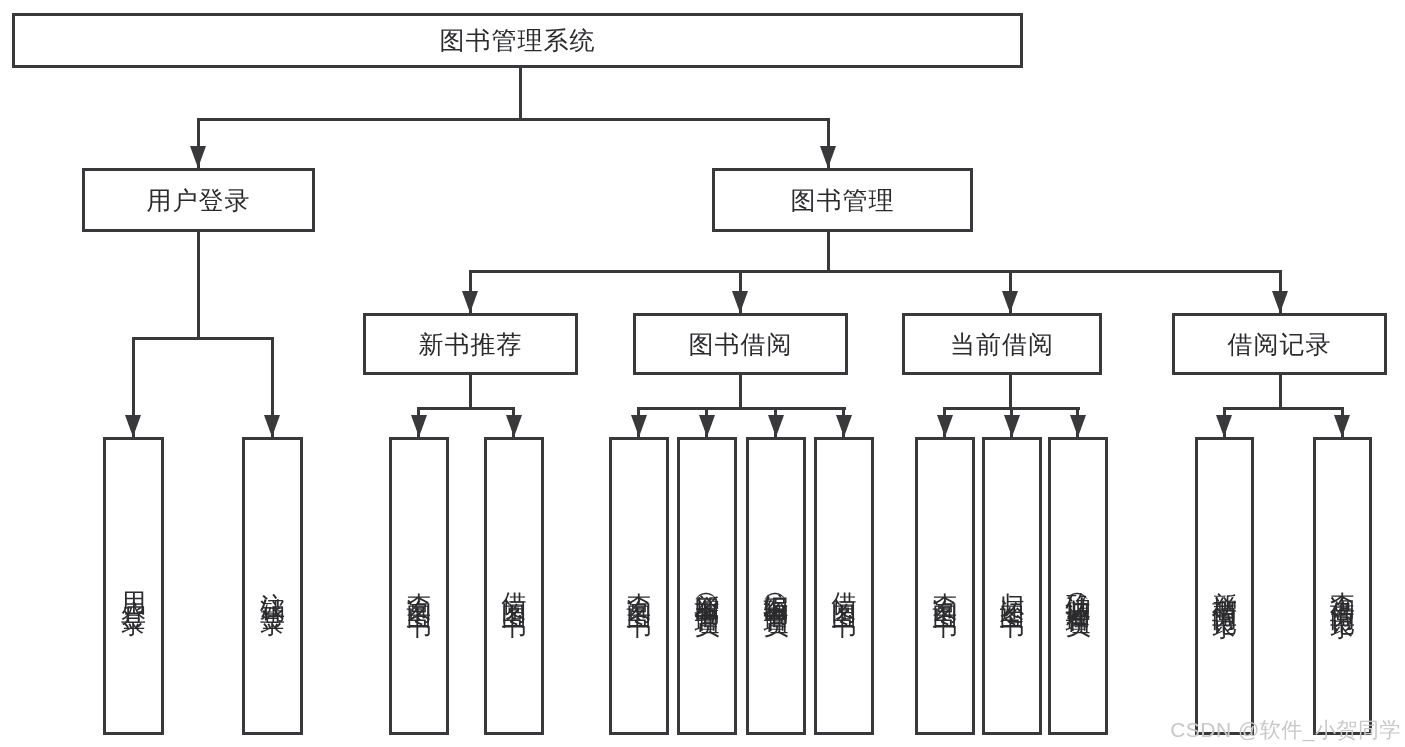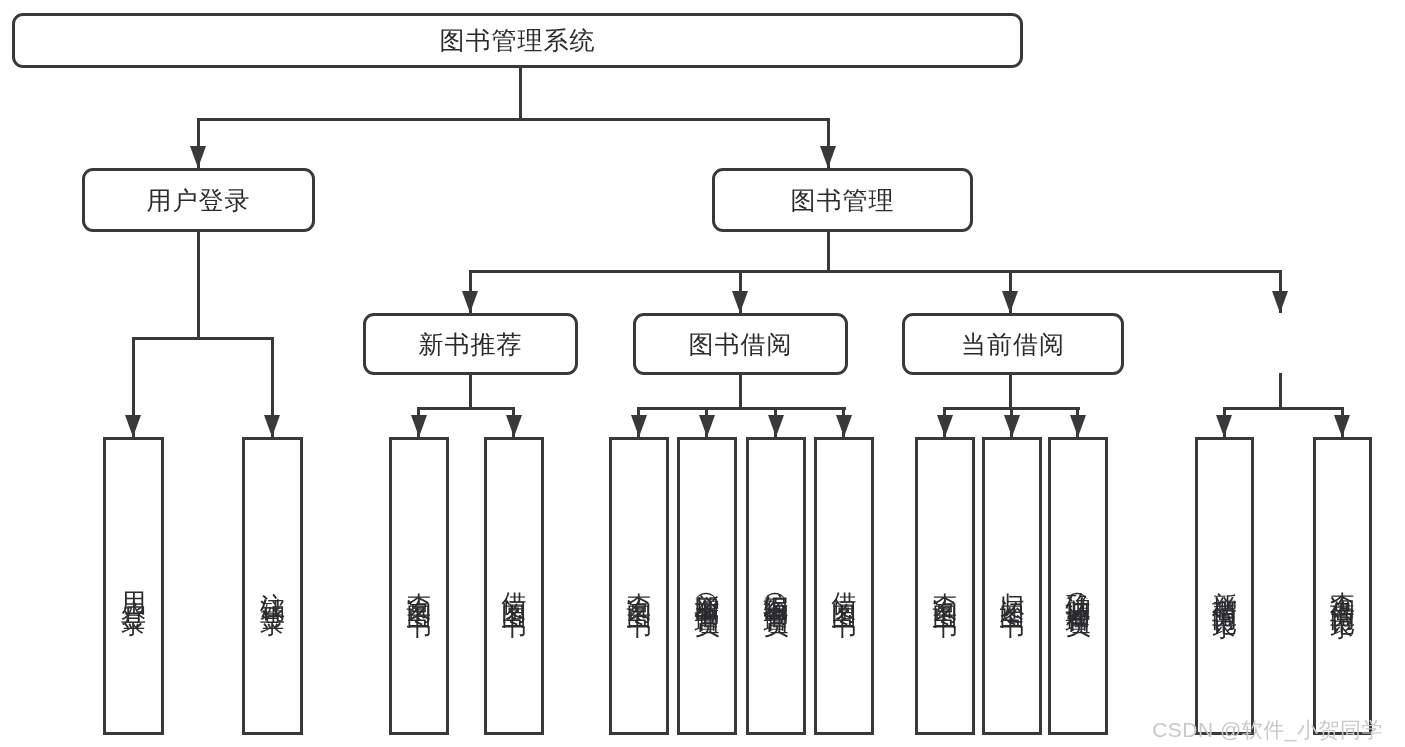--- a/index.html
+++ b/index.html
@@ -18,41 +18,41 @@
     overflow:hidden;
   }
   .box{
     position:absolute;
     box-sizing:border-box;
     border:3px solid var(--line);
     background:var(--bg);
     display:flex;align-items:center;justify-content:center;
     z-index:2;
   }
-  .hbox{font-size:25px;letter-spacing:1px;border-radius:11px;}
+  .hbox{font-size:25px;letter-spacing:1px;}
   .vbox{font-size:25px;}
   .vbox .vtext{
     writing-mode:vertical-rl;
     text-orientation:mixed;
     letter-spacing:7px;
     line-height:1;
   }
   .vbox.ls-m .vtext{letter-spacing:5px;}
   .vbox.ls-s .vtext{letter-spacing:3px;}
   .vline{position:absolute;width:3px;background:var(--line);z-index:1;}
   .hline{position:absolute;height:3px;background:var(--line);z-index:1;}
   .arrow{
     position:absolute;width:0;height:0;
     border-left:8px solid transparent;
     border-right:8px solid transparent;
     border-top:22px solid var(--line);
     z-index:3;
   }
   .watermark{
-    position:absolute;right:22px;bottom:3px;
+    position:absolute;right:4px;bottom:3px;
     font-size:21px;color:var(--wm);
     letter-spacing:0.5px;z-index:5;white-space:nowrap;
   }
 </style>
 </head>
 <body>
 
 <div class="canvas">
 
   <div class="box hbox" style="left:12px;top:13px;width:1011px;height:55px">
@@ -90,22 +90,25 @@
   <div class="arrow" style="left:732px;top:291px"></div>
   <div class="arrow" style="left:1002px;top:291px"></div>
   <div class="arrow" style="left:1272px;top:291px"></div>
 
   <div class="box hbox" style="left:633px;top:313px;width:215px;height:62px">
     <span>图书借阅</span>
   </div>
   <div class="box hbox" style="left:363px;top:313px;width:215px;height:62px">
     <span>新书推荐</span>
   </div>
-  <div class="box hbox" style="left:902px;top:313px;width:222px;height:62px">
+  <div class="box hbox" style="left:902px;top:313px;width:200px;height:62px">
     <span>当前借阅</span>
+  </div>
+  <div class="box hbox" style="left:1172px;top:313px;width:215px;height:62px">
+    <span>借阅记录</span>
   </div>
 
   <div class="vline" style="left:469px;top:373px;height:37px"></div>
   <div class="hline" style="left:417px;top:407px;width:98px"></div>
   <div class="vline" style="left:417px;top:407px;height:30px"></div>
   <div class="vline" style="left:512px;top:407px;height:30px"></div>
   <div class="arrow" style="left:411px;top:415px"></div>
   <div class="arrow" style="left:506px;top:415px"></div>
 
   <div class="vline" style="left:739px;top:373px;height:37px"></div>

